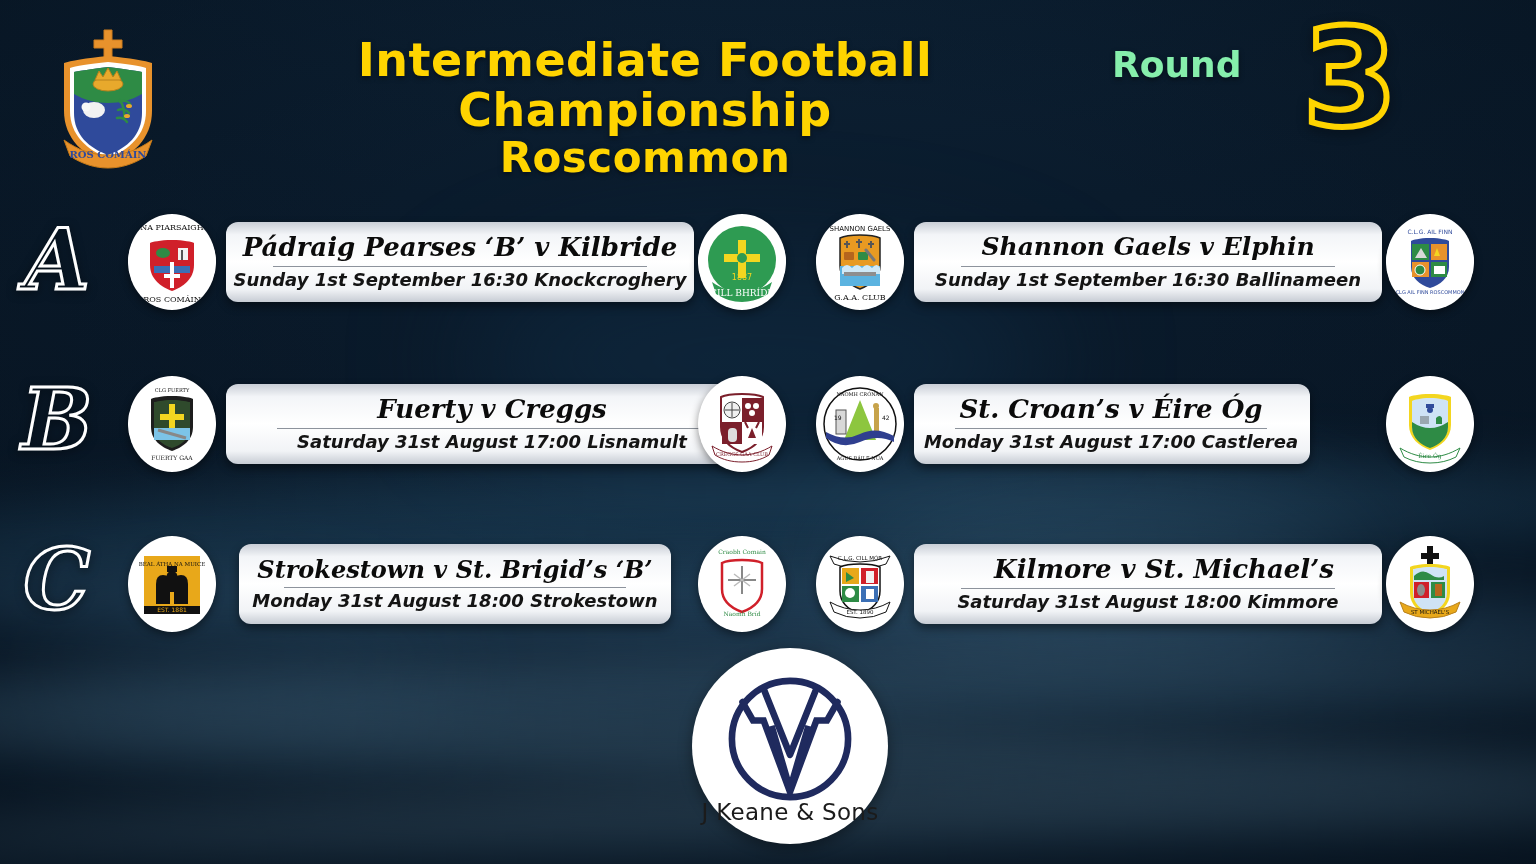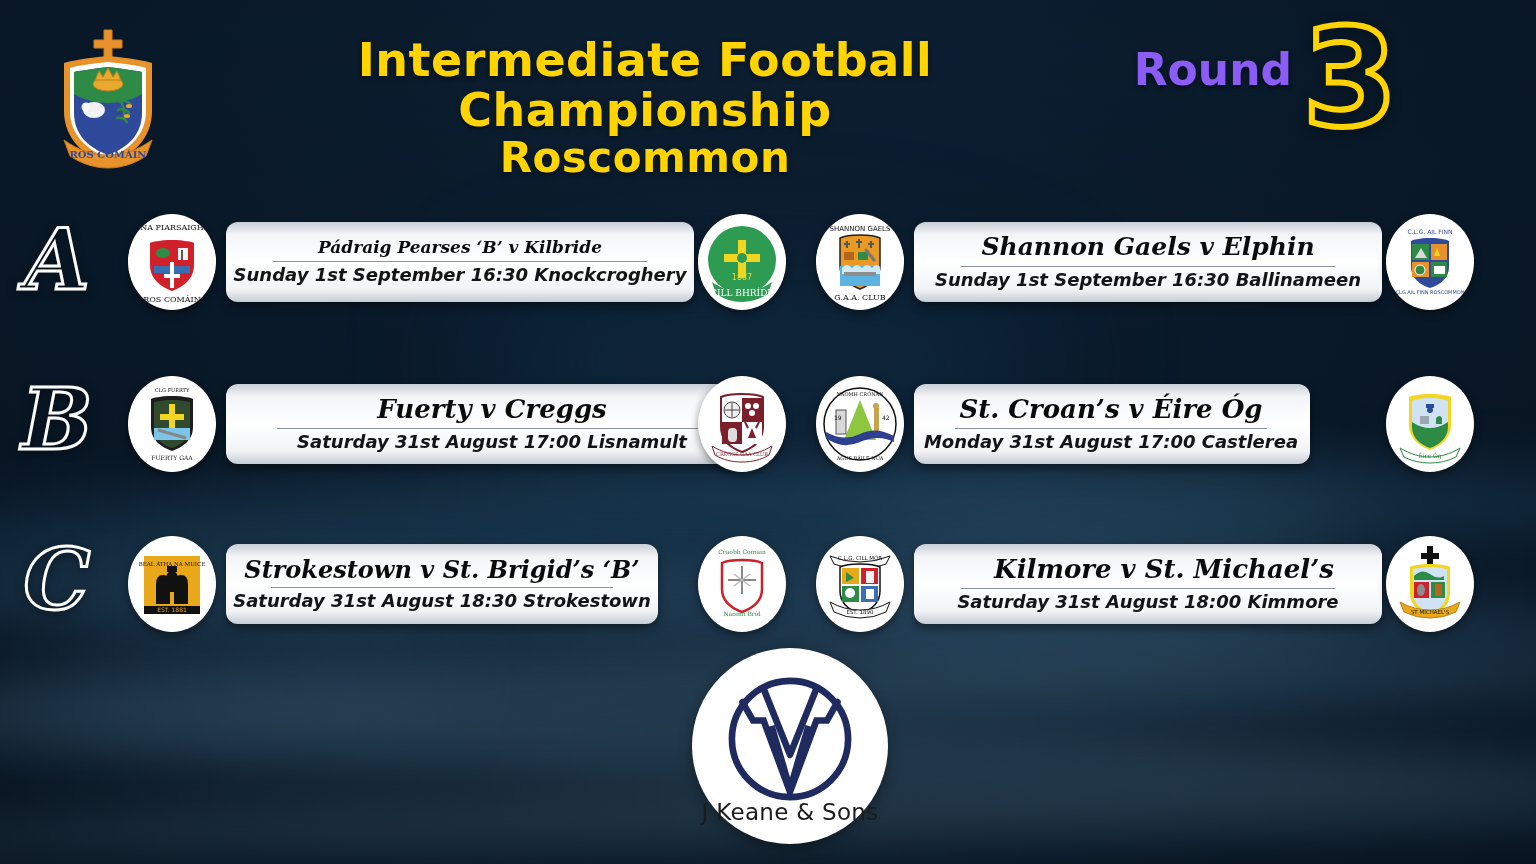--- a/index.html
+++ b/index.html
@@ -43,23 +43,23 @@
     font-family:"DejaVu Sans", sans-serif;
     font-weight:700; color:#ffd400; letter-spacing:.5px; line-height:1.08;
     -webkit-text-stroke:1.6px #0d2033;
     paint-order: stroke fill;
     text-shadow:0 2px 5px rgba(0,0,0,.5);
   }
   .t1 { font-size:42px; }
   .t2 { font-size:46px; margin-top:2px; }
 
   .round-word {
-    position:absolute; left:1112px; top:44px; width:180px; text-align:right;
-    font-family:"DejaVu Sans", sans-serif; font-weight:700; font-size:44px;
-    color:#8b5cf6; -webkit-text-stroke:1.5px #0d2033; paint-order:stroke fill;
+    position:absolute; left:1112px; top:44px; width:180px; text-align:left;
+    font-family:"DejaVu Sans", sans-serif; font-weight:700; font-size:36px;
+    color:#86efac; -webkit-text-stroke:1.5px #0d2033; paint-order:stroke fill;
     text-shadow:0 2px 5px rgba(0,0,0,.5);
   }
   .round-num {
     position:absolute; left:1290px; top:10px; width:120px; text-align:center;
     font-family:"DejaVu Sans", sans-serif; font-weight:700; font-size:136px; line-height:1;
     color:transparent; -webkit-text-stroke:6px #ffd400;
     filter:drop-shadow(0 3px 6px rgba(0,0,0,.45));
   }
 
   
@@ -165,21 +165,21 @@
         <rect x="50" y="34" width="10" height="12" fill="#f2f2f2"></rect>
         <rect x="53" y="36" width="2" height="10" fill="#555"></rect>
         <path d="M26 52h36v7H26z" fill="#3b6fb5"></path>
         <path d="M42 48h4v26h-4z" fill="#fff"></path>
           <path d="M36 60h16v4H36z" fill="#fff"></path>
         <text x="44" y="16" font-family="DejaVu Serif, serif" font-size="8" fill="#111" text-anchor="middle">NA PIARSAIGH</text>
         <text x="44" y="88" font-family="DejaVu Serif, serif" font-size="8" fill="#111" text-anchor="middle">ROS COMÁIN</text>
       </svg>
     </div>
     <div class="card" style="left:98px; width:468px;">
-      <div class="teams" style="font-size:17px;">Pádraig Pearses ‘B’ v Kilbride</div>
+      <div class="teams" style="font-size:26px;">Pádraig Pearses ‘B’ v Kilbride</div>
       <div class="rule"></div>
       <div class="meta">Sunday 1st September 16:30 Knockcroghery</div>
     </div>
     <div class="badge" style="left:570px;">
       <svg viewBox="0 0 88 96">
         <circle cx="44" cy="48" r="44" fill="#fff"></circle>
         <circle cx="44" cy="46" r="34" fill="#2e9b52"></circle>
         <path d="M40 26h8v14h14v8H48v16h-8V48H26v-8h14z" fill="#f3d620"></path>
         <circle cx="44" cy="44" r="5" fill="#2e9b52"></circle>
         <text x="44" y="66" font-family="DejaVu Sans, sans-serif" font-size="8" fill="#f3d620" text-anchor="middle">1887</text>
@@ -326,24 +326,24 @@
         <text x="44" y="30" font-family="DejaVu Serif, serif" font-size="5.5" fill="#111" text-anchor="middle">BÉAL ÁTHA NA MUICE</text>
         <rect x="39" y="30" width="10" height="6" fill="#111"></rect>
         <path d="M28 68V48q0-9 7-9t7 9v20z" fill="#111"></path>
         <path d="M46 68V48q0-9 7-9t7 9v20z" fill="#111"></path>
         <path d="M38 68V44q0-9 6-9t6 9v24z" fill="#111"></path>
         <rect x="42" y="56" width="4" height="12" fill="#e8a81a"></rect>
         <rect x="16" y="70" width="56" height="8" fill="#111"></rect>
         <text x="44" y="76" font-family="DejaVu Sans, sans-serif" font-size="6" fill="#e8a81a" text-anchor="middle">EST. 1881</text>
       </svg>
     </div>
-    <div class="card" style="left:98px; width:432px;">
+    <div class="card" style="left:111px; width:432px;">
       <div class="teams" style="font-size:24px;">Strokestown v St. Brigid’s ‘B’</div>
       <div class="rule"></div>
-      <div class="meta">Saturday 31st August 18:30 Strokestown</div>
+      <div class="meta">Monday 31st August 18:00 Strokestown</div>
     </div>
     <div class="badge" style="left:570px;">
       <svg viewBox="0 0 88 96">
         <circle cx="44" cy="48" r="44" fill="#fff"></circle>
         <text x="44" y="18" font-family="DejaVu Serif, serif" font-size="6" fill="#2e8b45" text-anchor="middle">Craobh Comain</text>
         <path d="M44 24c-12 0-18 2-20 3v26c0 12 9 19 20 23 11-4 20-11 20-23V27c-2-1-8-3-20-3z" fill="#fff" stroke="#d0202a" stroke-width="2.5"></path>
         <path d="M30 44h28M44 30v28" stroke="#888" stroke-width="2"></path>
         <path d="M36 38l16 12M52 38L36 50" stroke="#bbb" stroke-width="1.5"></path>
         <text x="44" y="80" font-family="DejaVu Serif, serif" font-size="6" fill="#2e8b45" text-anchor="middle">Naomh Bríd</text>
       </svg>

